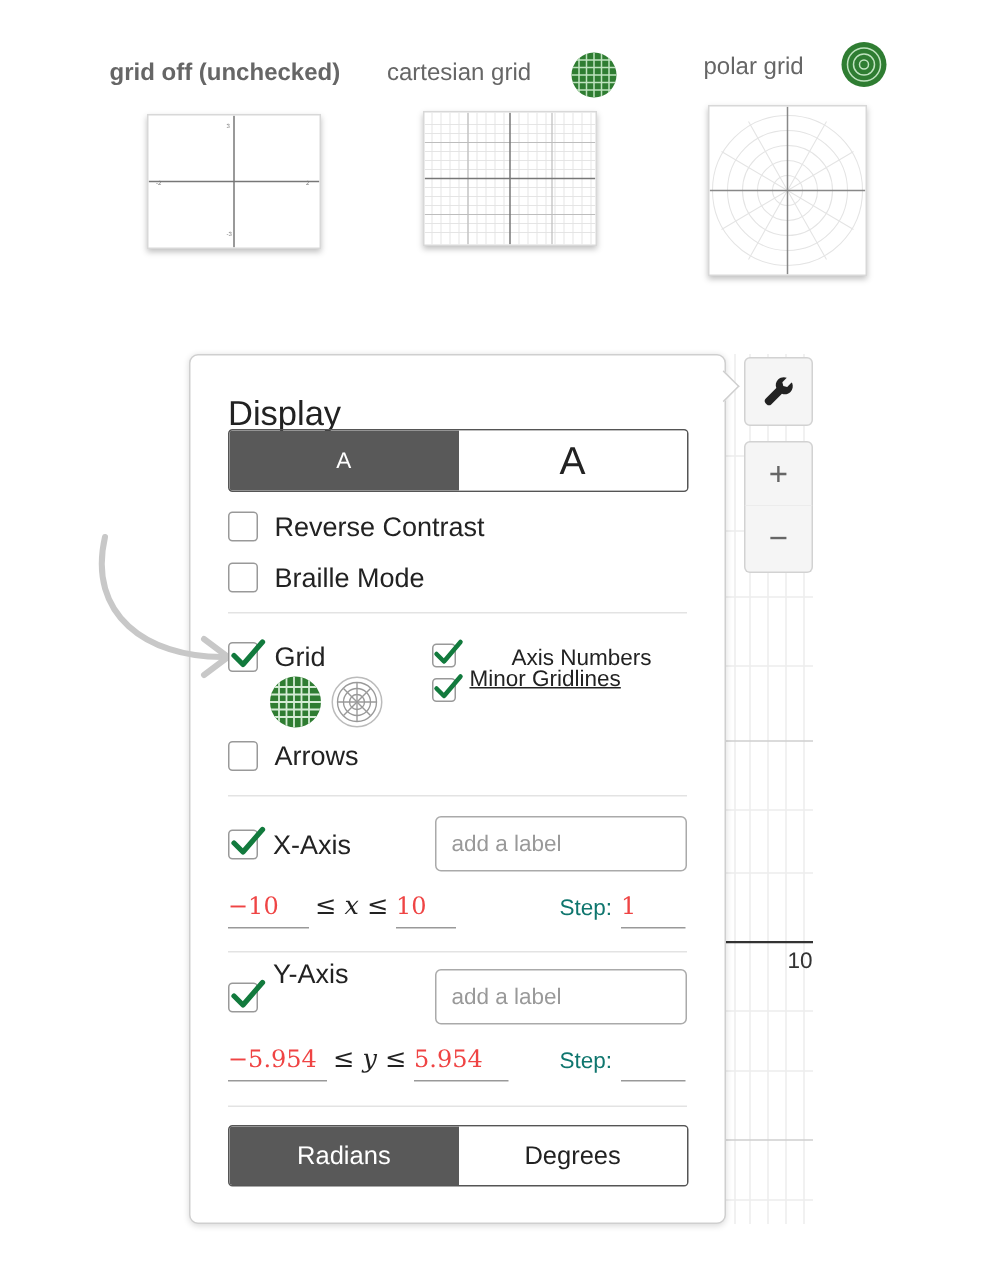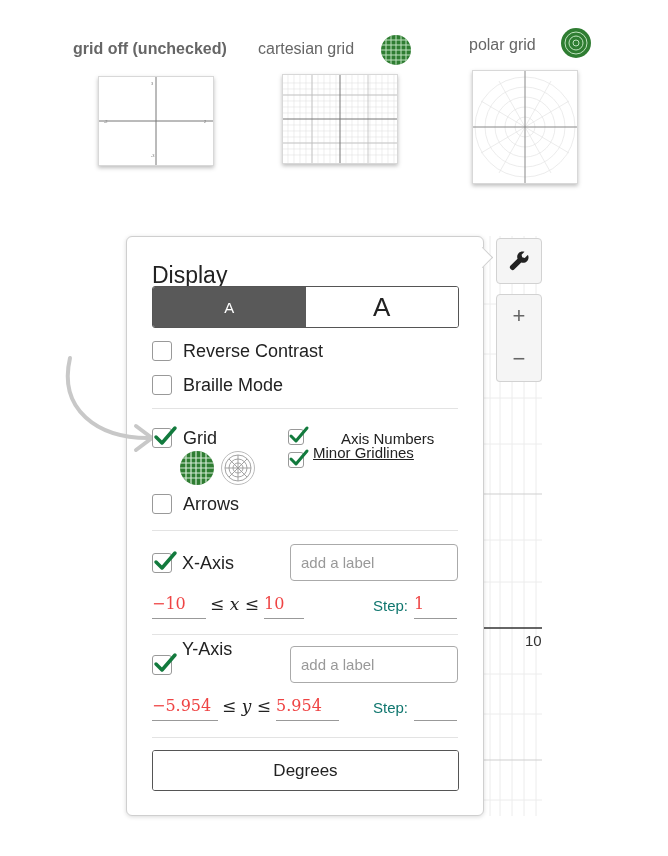--- a/index.html
+++ b/index.html
@@ -281,14 +281,15 @@
 
 <div class="mathval" style="left:152px;top:696px;width:66px;height:24px;">−5.954</div>
 <div class="mathop" style="left:222px;top:696px;">≤ y ≤</div>
 <div class="mathval" style="left:276px;top:696px;width:63px;height:24px;">5.954</div>
 <div class="steplbl" style="left:373px;top:699px;">Step:</div>
 <div class="mathval" style="left:414px;top:696px;width:43px;height:24px;"></div>
 
 <div class="divider" style="top:737px;"></div>
 
 <div class="seg" style="left:152px;top:750px;width:305px;height:39px;font-size:17px;">
+  <div class="on">Radians</div>
   <div class="off">Degrees</div>
 </div>
 
 </body></html>

